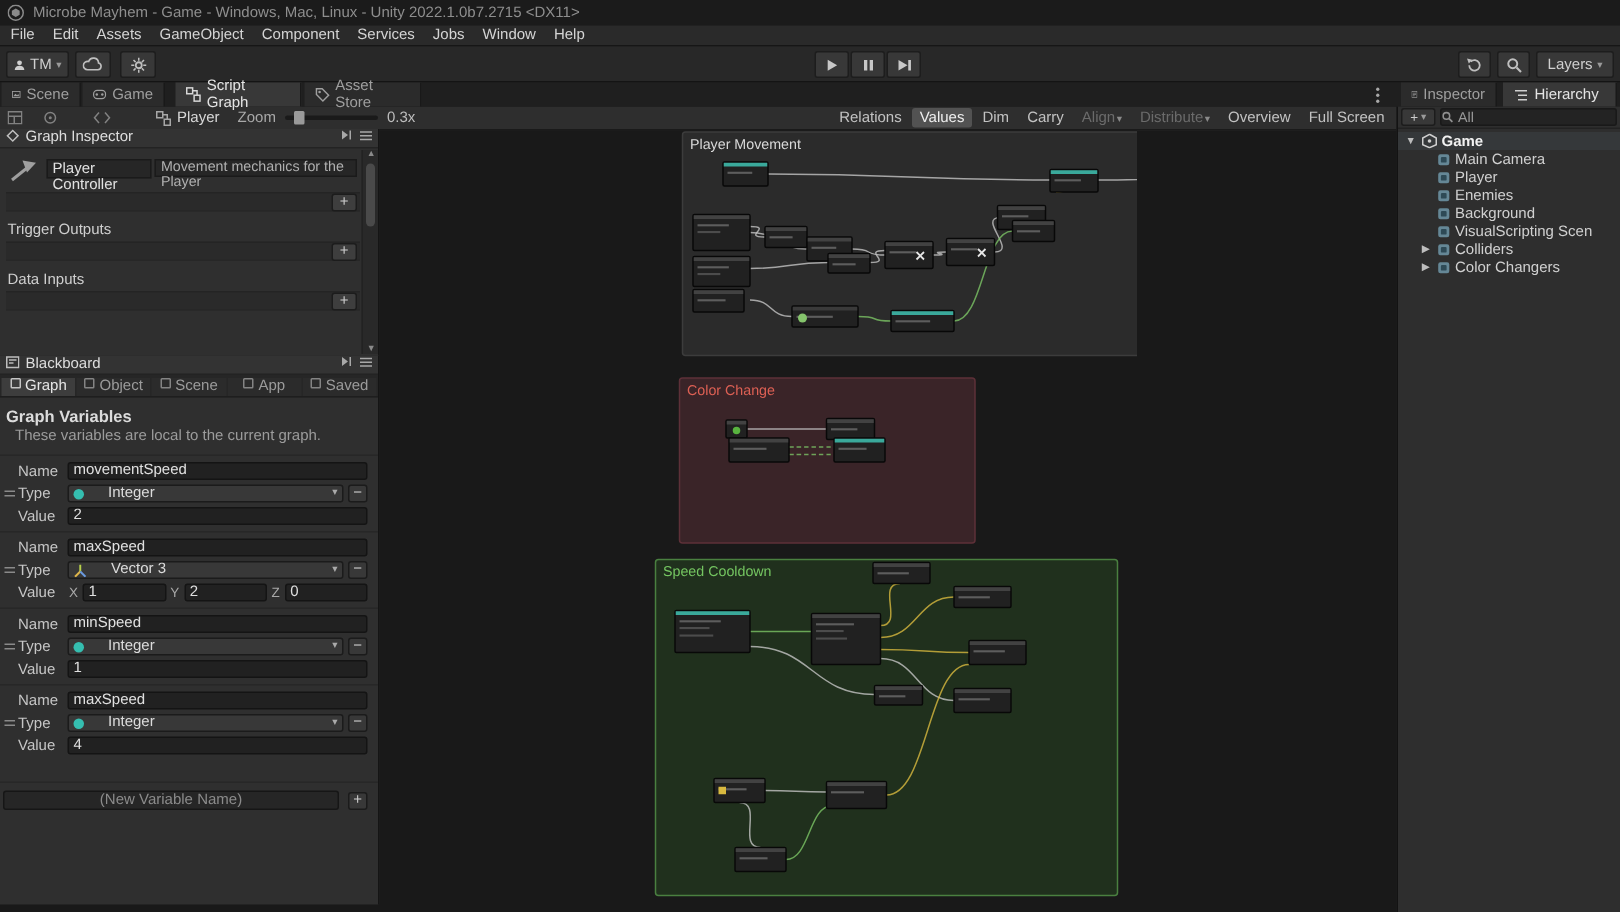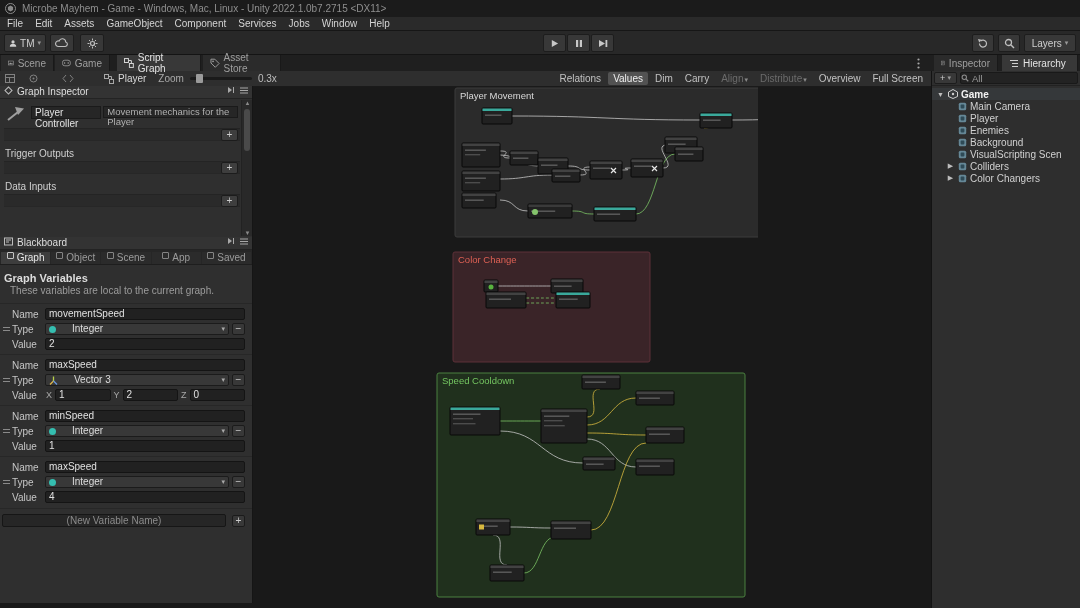--- a/index.html
+++ b/index.html
@@ -70,21 +70,21 @@
 .var-rows{flex:1;margin-right:7px;display:flex;flex-direction:column;gap:3px;min-width:0}
 .vrow{display:flex;align-items:center;height:12px}
 .vlabel{width:33px;font-size:10px;color:#c6c6c6;flex:0 0 auto}
 .vfield{flex:1;height:12px;background:#212121;border:1px solid #141414;border-radius:2px;font-size:10px;color:#e0e0e0;padding:0 3px;line-height:10px;overflow:hidden;white-space:nowrap;min-width:0}
 .vtype{background:#383838;border-color:#1b1b1b;display:flex;align-items:center;gap:16px;color:#dcdcdc}
 .vcaret{margin-left:auto;font-size:7px;color:#aaa}
 .int-dot{width:7px;height:7px;border-radius:50%;background:#35beb0;flex:0 0 auto}
 .vminus{width:13px;height:12px;margin-left:3px;background:#383838;border:1px solid #1b1b1b;border-radius:2px;color:#ccc;font-size:10px;line-height:10px;text-align:center;flex:0 0 auto}
 .xyz{flex:1;display:flex;align-items:center;gap:2px;min-width:0}
 .axis{font-size:9px;color:#a8a8a8;padding:0 1px;flex:0 0 auto}
-.newvar{display:flex;align-items:center;padding:5px 7px 0 2px;gap:3px;border-top:1px solid #272727;margin-top:1px}
+.newvar{display:flex;align-items:center;padding:5px 7px 0 2px;gap:3px;border-top:1px solid #272727;margin-top:14px}
 .newvar-field{flex:1;height:13px;background:#262626;border:1px solid #161616;border-radius:2px;color:#8b8b8b;font-size:10px;text-align:center;line-height:12px}
 
 
 #right-dock{position:absolute;left:931px;top:71px;width:149px;height:537px;background:#2e2e2e;border-left:1px solid #131313;z-index:4}
 .h-toolbar{height:15px;background:#2e2e2e;border-bottom:1px solid #222;display:flex;align-items:center;padding:0 2px;gap:3px}
 .h-plus{width:23px;height:12px;background:#383838;border:1px solid #1c1c1c;border-radius:2px;color:#ccc;font-size:9px;display:flex;align-items:center;justify-content:center;gap:2px}
 .h-search{flex:1;height:12px;background:#232323;border:1px solid #191919;border-radius:2px;display:flex;align-items:center;gap:3px;padding:0 0;color:#999;font-size:9.5px}
 .h-tree{padding-top:2px}
 .h-row{display:flex;align-items:center;height:12px;gap:3px;padding-left:4px;font-size:10px;color:#d0d0d0;white-space:nowrap;overflow:hidden}
 .h-row.root{color:#f2f2f2;font-weight:bold;background:#35383a}

